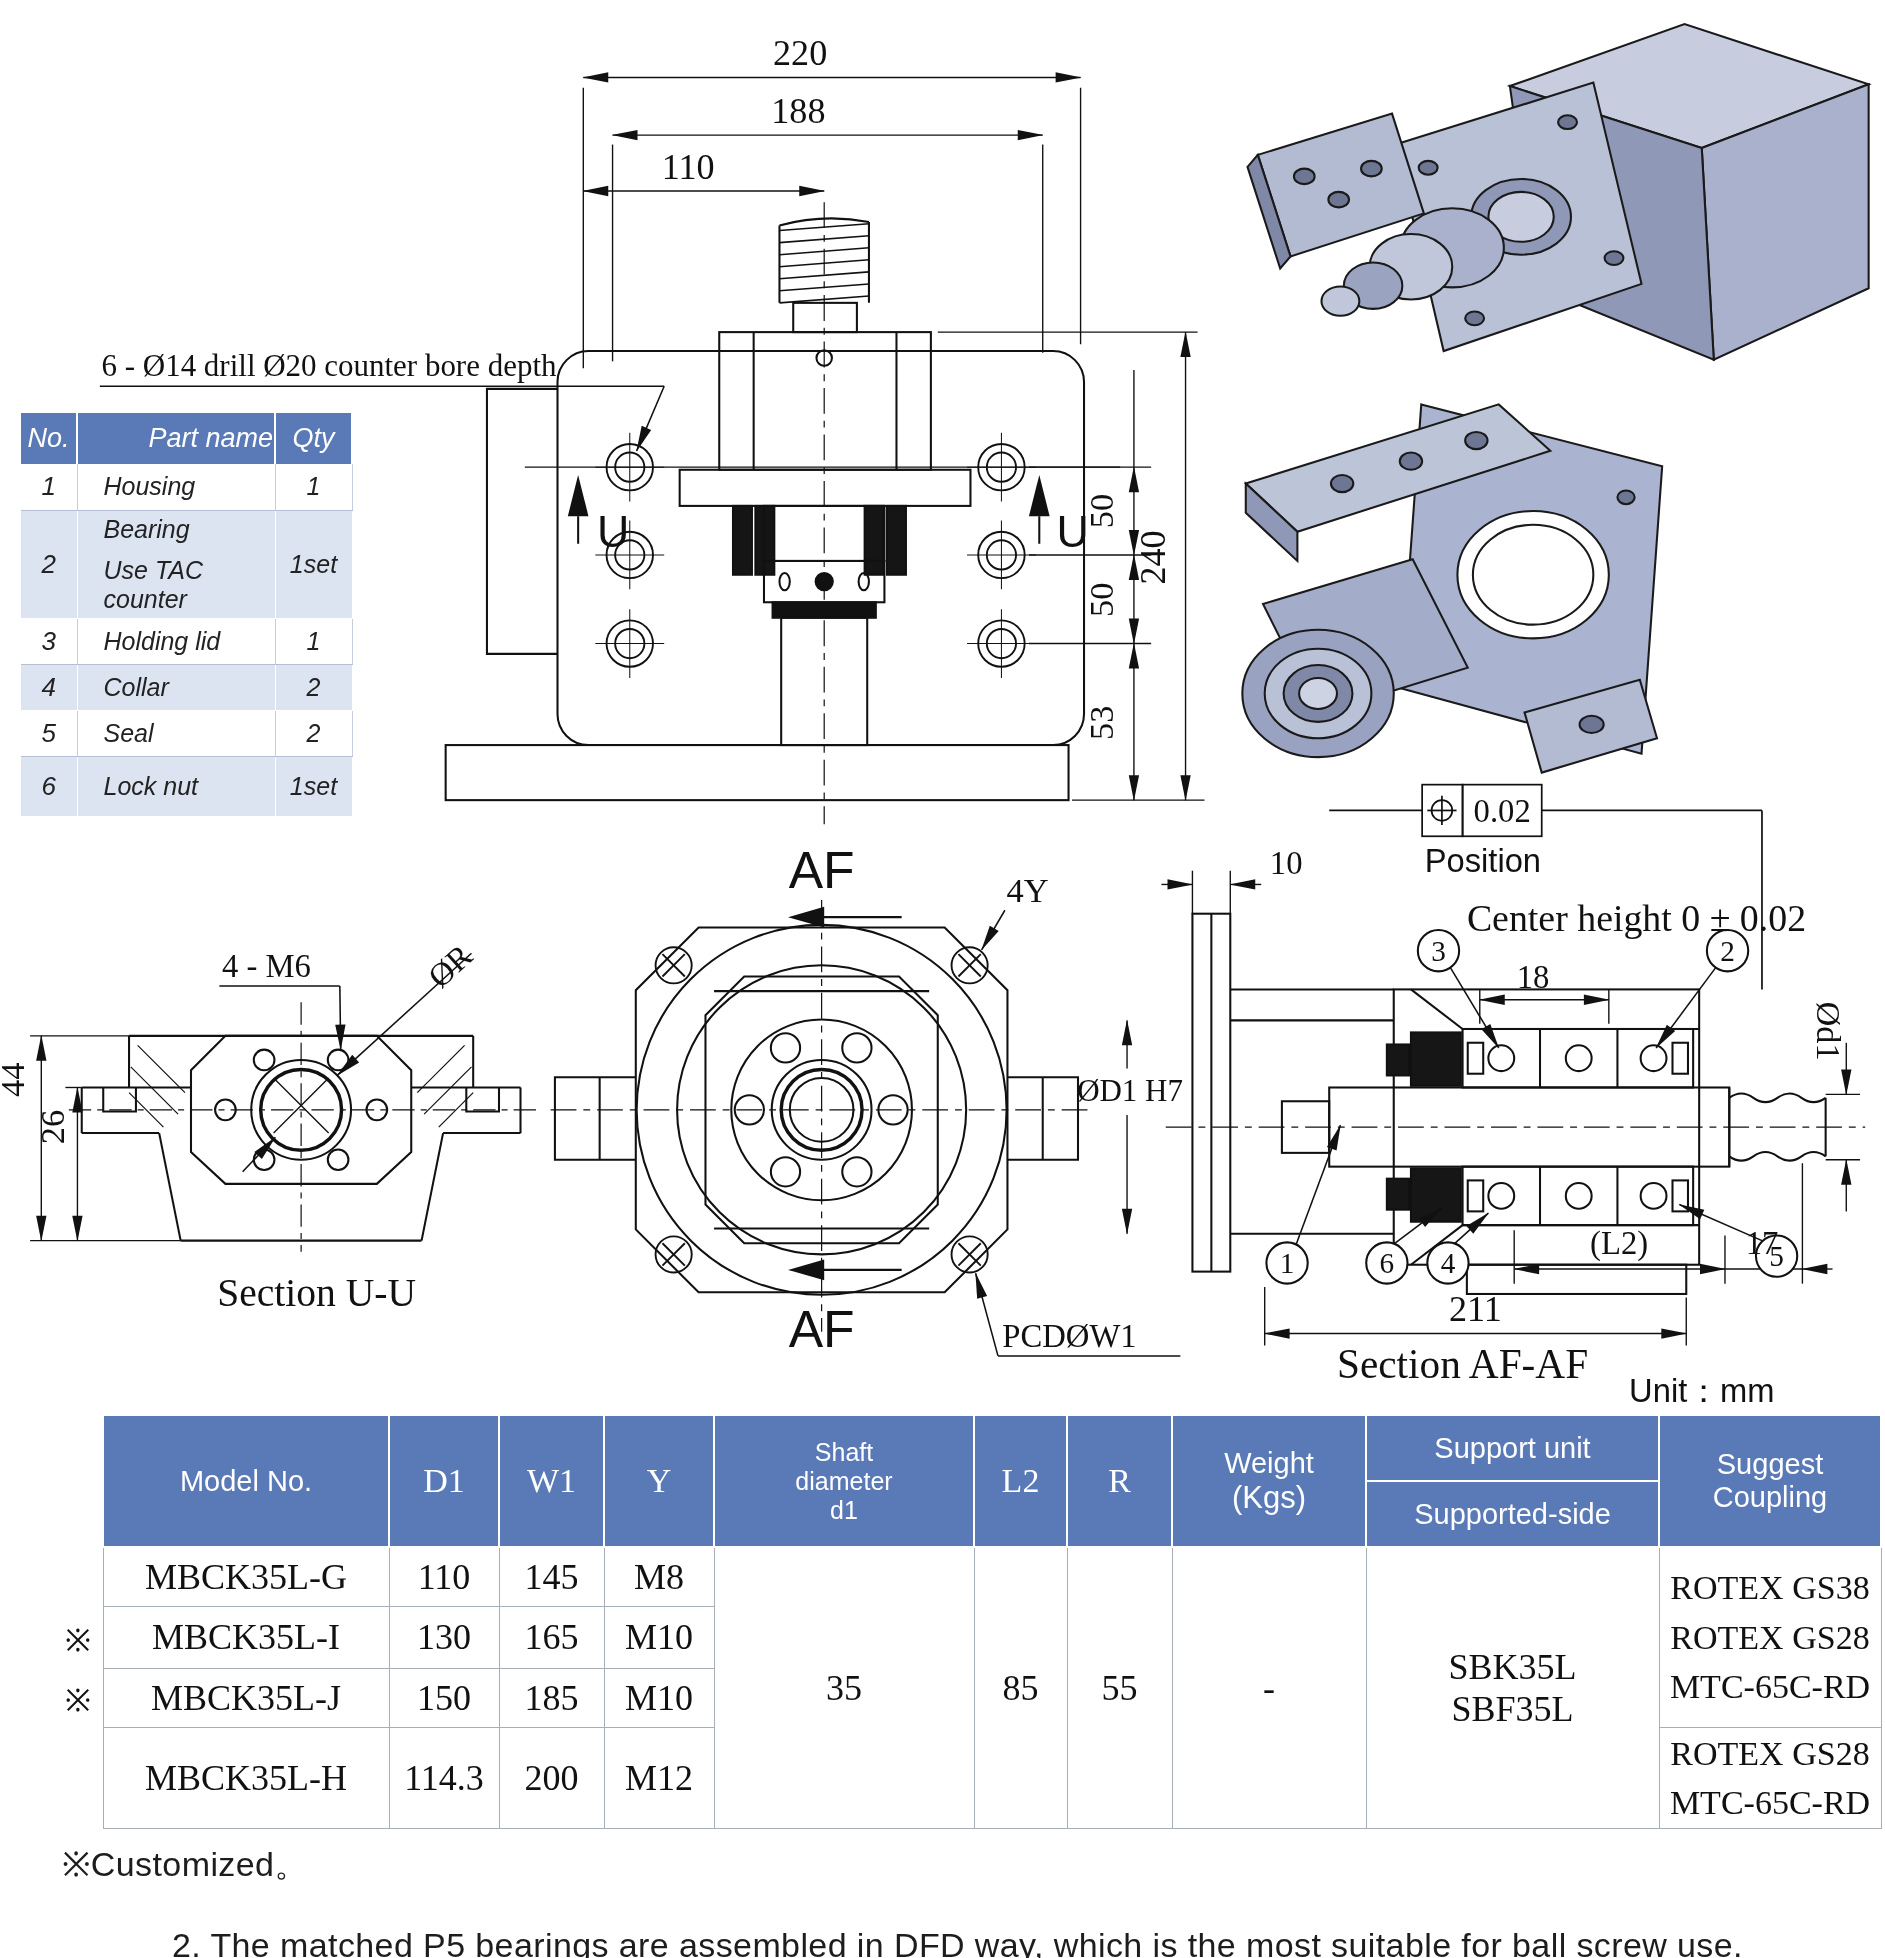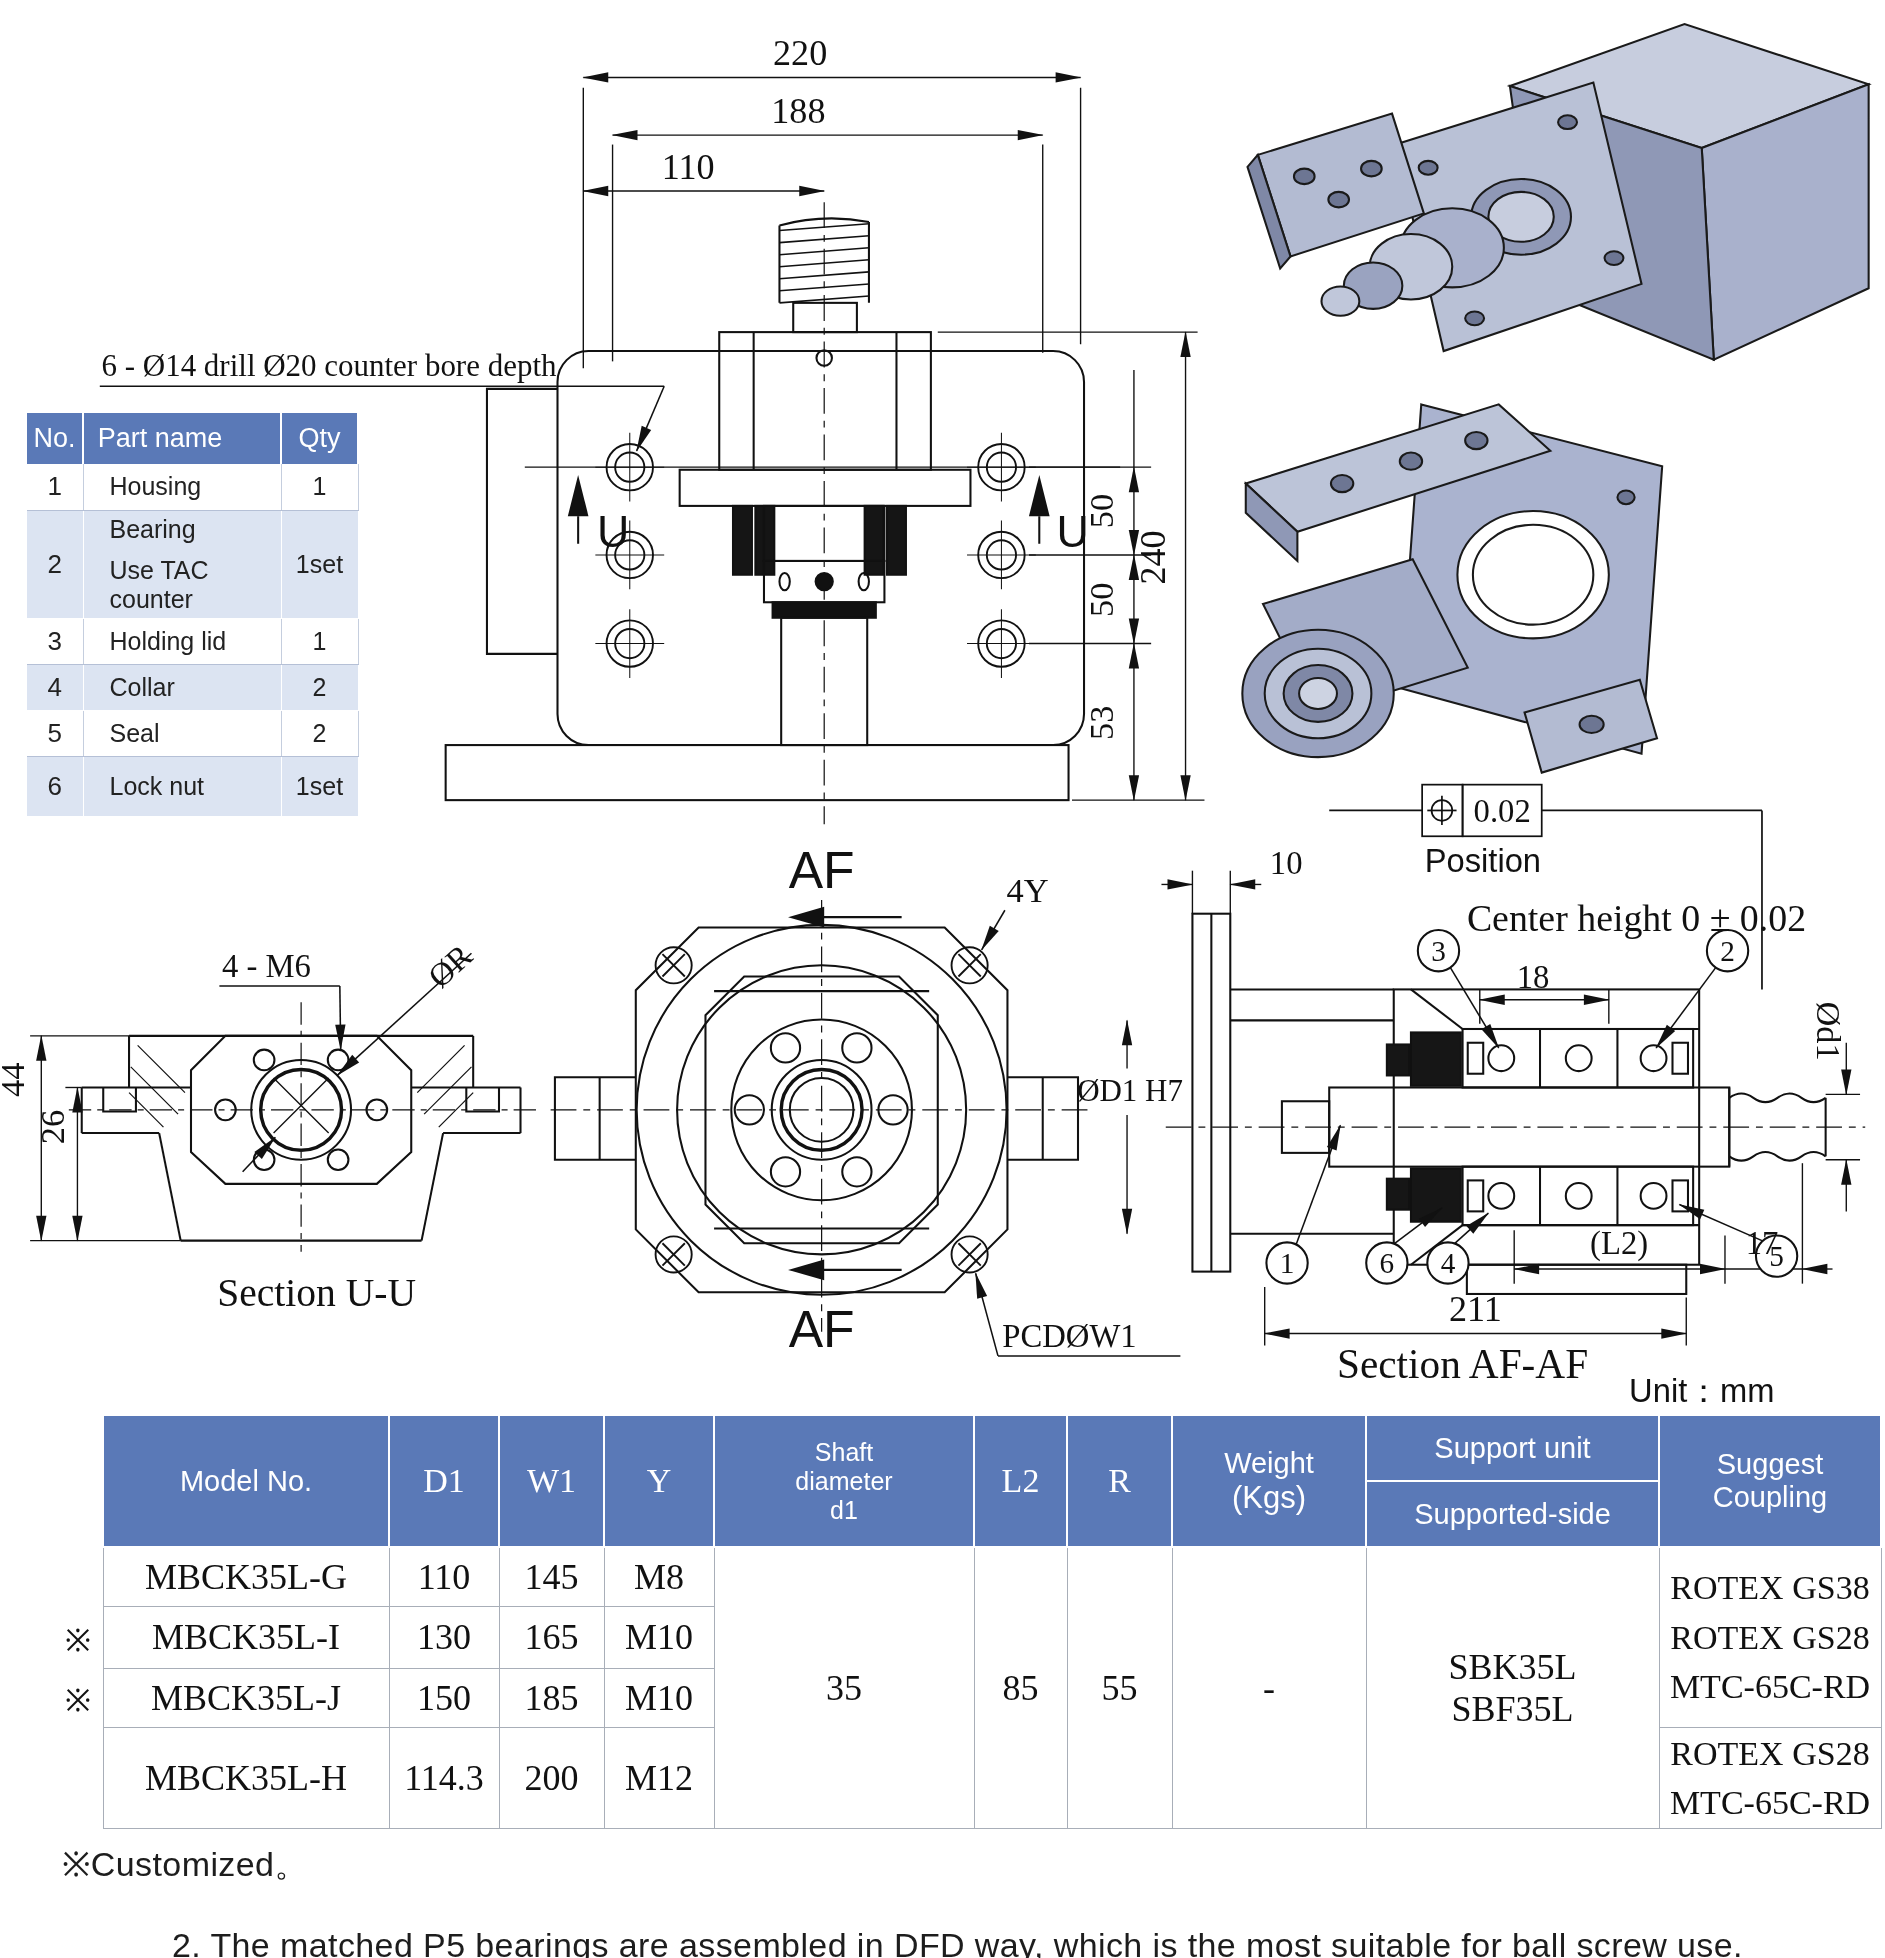--- a/index.html
+++ b/index.html
@@ -2,23 +2,23 @@
 <html style="font-size:13.8px"><head>
 <meta charset="utf-8">
 <style>
   html,body{margin:0;padding:0;width:1885px;height:1958px;background:#fff;overflow:hidden;}
   #sheet{position:relative;width:1885px;height:1958px;font-family:"Liberation Sans",sans-serif;color:#1a1a1a;}
   .abs{position:absolute;}
   svg text{fill:#111;}
   .fs{font-family:"Liberation Sans",sans-serif;}
 
   
-  #parts-table{position:absolute;left:27px;top:413px;width:331px;border-collapse:collapse;table-layout:fixed;}
+  #parts-table{position:absolute;left:21px;top:413px;width:331px;border-collapse:collapse;table-layout:fixed;font-style:italic;}
   #parts-table th{background:#5a79b7;color:#fff;font-size:27px;font-weight:500;height:49px;border-right:2.6px solid #fff;}
-  #parts-table th.lft{text-align:left;padding-left:13.8px;}
+  #parts-table th.lft{text-align:right;padding-left:13.8px;}
   #parts-table td{font-size:25px;color:#222;border-bottom:0.9px solid #b5c0d6;border-right:0.9px solid #c5cede;vertical-align:middle;}
   #parts-table td.num{text-align:center;font-size:26px;}
   #parts-table td.nm{text-align:left;padding-left:26px;}
   #parts-table td.qty{text-align:center;}
   #parts-table tr.alt td{background:#dce4f2;border-bottom:1.7px solid #fff;border-right:1.7px solid #fff;}
 
   
   #spec-table{position:absolute;left:102px;top:1414px;width:1777px;border-collapse:collapse;table-layout:fixed;}
   #spec-table th{background:#5a79b7;color:#fff;border:2.6px solid #fff;font-weight:500;vertical-align:middle;text-align:center;}
   #spec-table th.hsan{font-size:29px;font-family:"Liberation Sans",sans-serif;}

